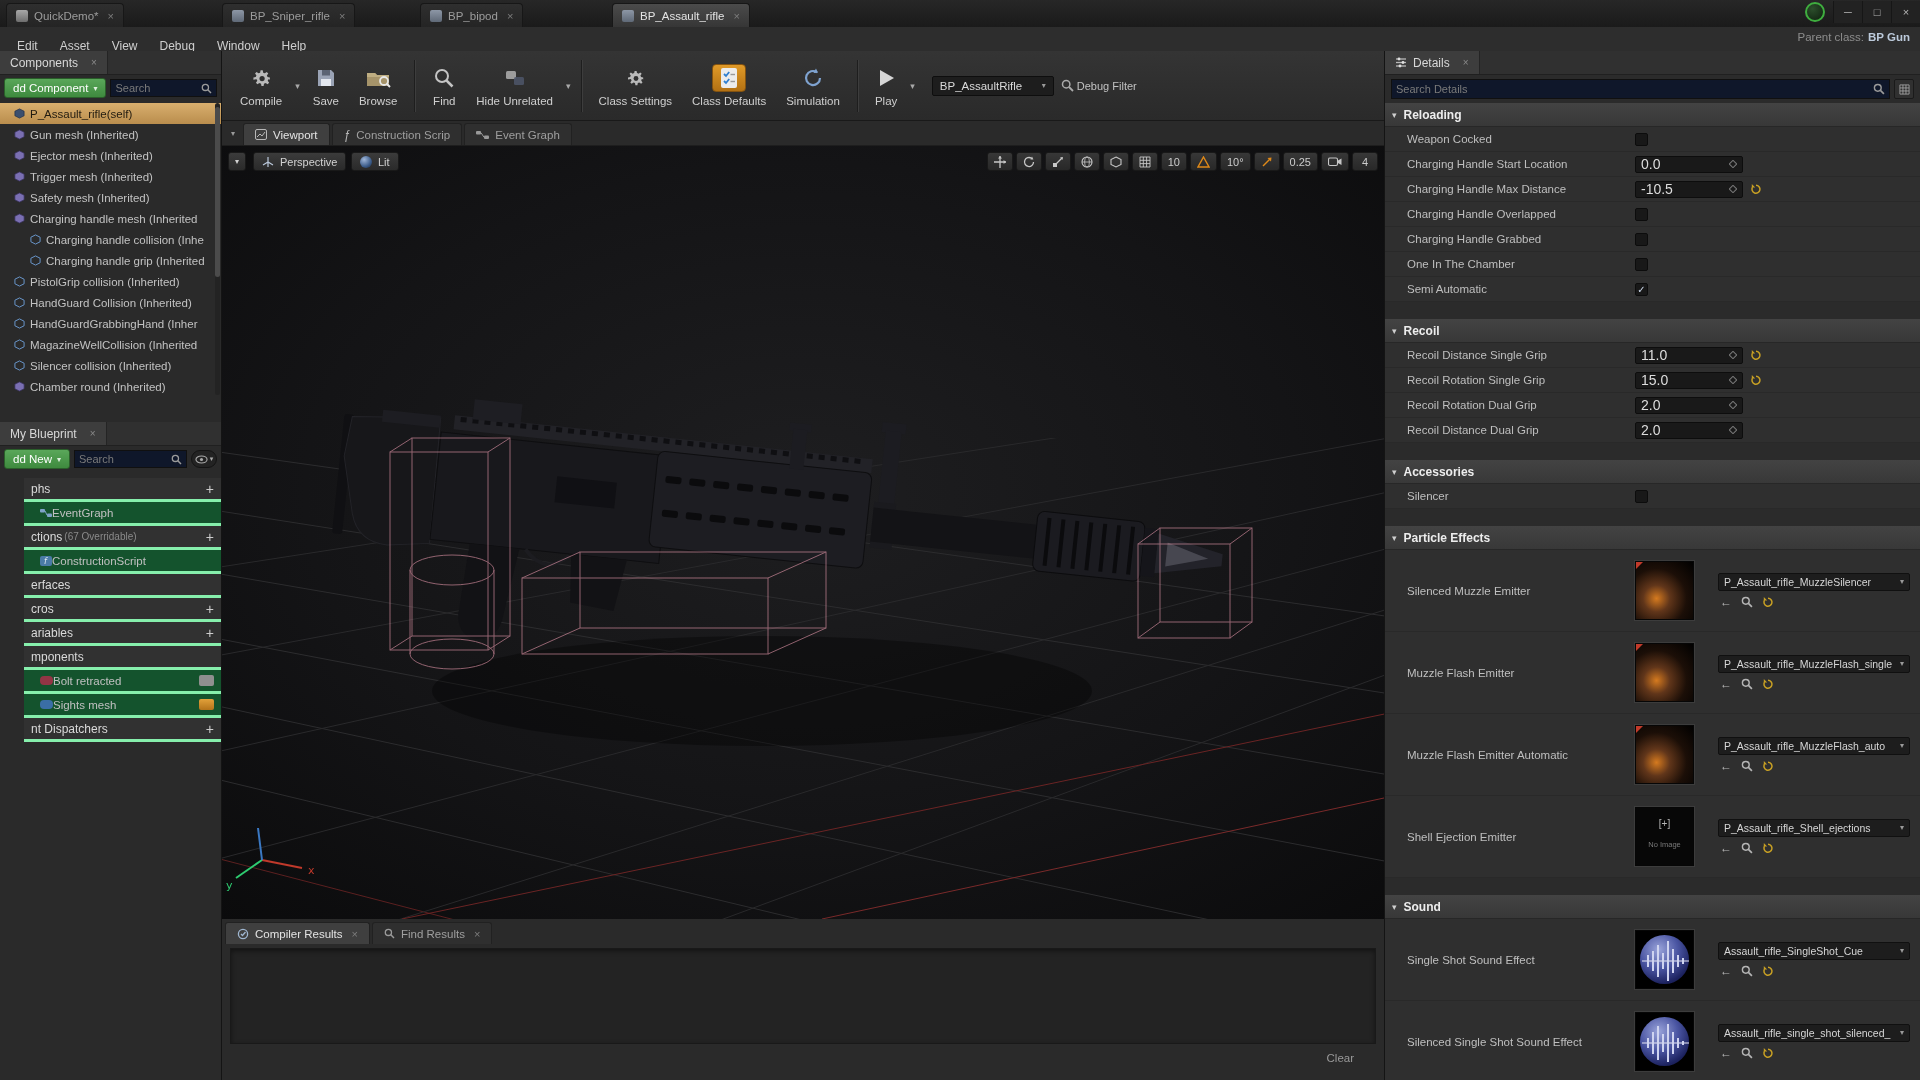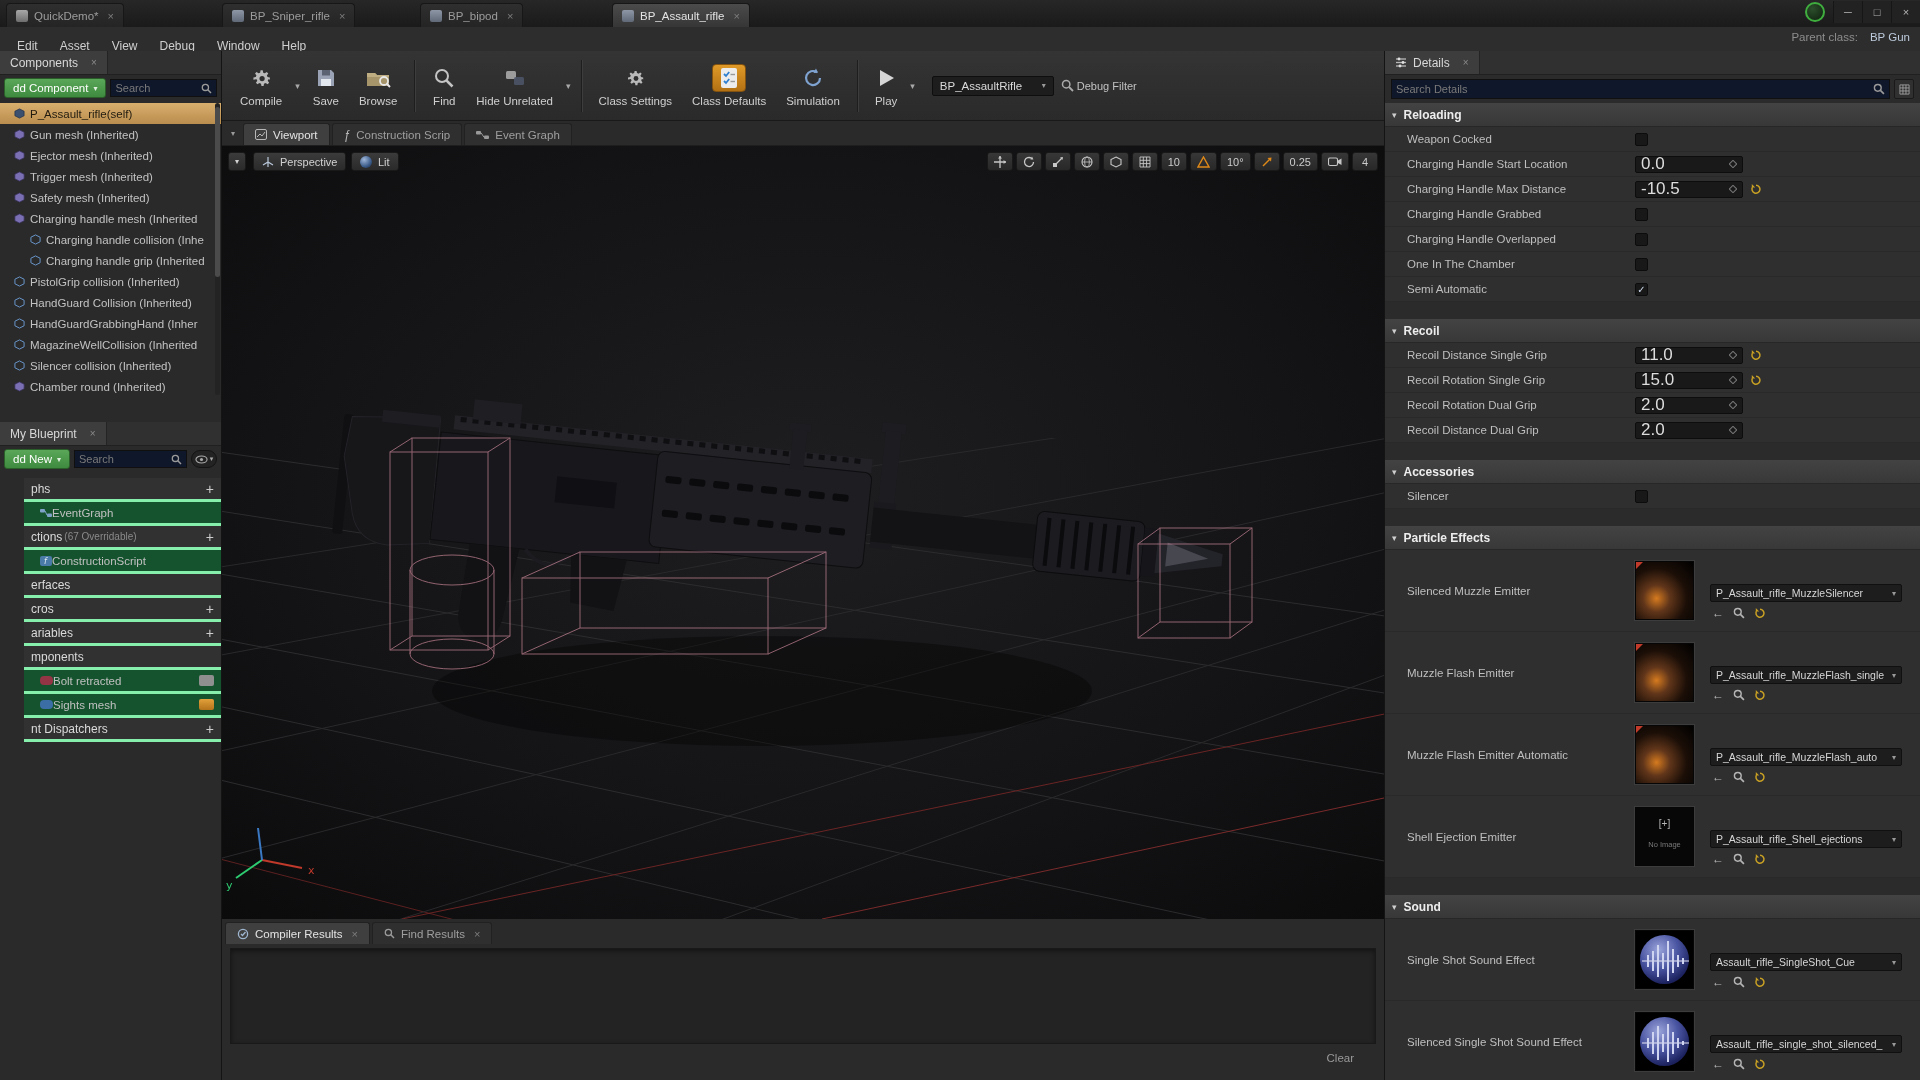--- a/index.html
+++ b/index.html
@@ -17,21 +17,21 @@
   .tab-ico.level{background:linear-gradient(#a8a8a8,#6e6e6e);}
   .tab-close{color:#7d7d7d;font-size:11px;margin-left:3px;}
   .win-controls{position:absolute;right:0;top:0;height:24px;display:flex;align-items:center;}
   .win-btn{width:29px;height:22px;display:flex;align-items:center;justify-content:center;color:#b5b5b5;font-size:11px;background:#222;border-left:1px solid #161616;}
   .status-circle{width:20px;height:20px;border-radius:50%;border:2px solid #3fae3f;background:radial-gradient(circle at 35% 30%,#2c4f2c,#0e1f0e);margin-right:8px;}
 
   
   .menubar{position:absolute;left:0;top:27px;width:1920px;height:38px;background:#2d2d2d;border-bottom:1px solid #1b1b1b;display:flex;align-items:center;padding:0 6px;}
   .menu-item{padding:3px 11px;color:#cfcfcf;font-size:12px;}
   .parent-class{position:absolute;right:10px;top:31px;font-size:11.5px;color:#8d8d8d;}
-  .parent-class .val{color:#bccadb;margin-left:12px;}
+  .parent-class .val{color:#bccadb;margin-left:4px;font-weight:bold;}
 
   
   .panel-head{height:24px;background:#303030;border-bottom:1px solid #202020;display:flex;align-items:stretch;}
   .panel-tab{display:flex;align-items:center;gap:6px;padding:0 10px;background:#3d3d3d;color:#d8d8d8;font-size:12px;border-right:1px solid #242424;}
   .panel-tab .x{color:#8a8a8a;font-size:10px;margin-left:7px;}
   .green-btn{height:20px;display:flex;align-items:center;gap:5px;padding:0 8px;background:linear-gradient(#5aa75a,#3e8a3e);
     border:1px solid #2a5f2a;border-radius:3px;color:#fff;font-size:11.5px;white-space:nowrap;}
   .green-btn .dd{font-size:8px;color:#dff0df;}
   .search-box{flex:1;height:18px;background:#0f172a;border:1px solid #101010;border-radius:0;display:flex;align-items:center;padding:8px 4px;min-width:0;}
   .search-box input{flex:1;min-width:0;background:transparent;border:none;outline:none;color:#cfcfcf;font-size:11px;font-family:inherit;}
@@ -96,25 +96,25 @@
   .details{position:absolute;left:1384px;top:51px;width:536px;height:1029px;background:#2b2b2b;border-left:1px solid #141414;overflow:hidden;}
   .details-search{display:flex;align-items:center;gap:4px;padding:4px 6px;height:28px;}
   .mini-btn{width:20px;height:20px;background:#303030;border:1px solid #1a1a1a;border-radius:2px;display:flex;align-items:center;justify-content:center;flex:none;}
   .d-cat{height:24px;background:linear-gradient(#434343,#383838);border-bottom:1px solid #272727;display:flex;align-items:center;gap:7px;padding:0 7px;color:#ededed;font-weight:bold;font-size:12px;}
   .d-cat .caret{font-size:9px;color:#cfcfcf;font-weight:normal;}
   .d-row{height:25px;display:flex;align-items:center;background:#2f2f2f;border-bottom:1px solid #292929;}
   .d-label{width:250px;flex:none;padding-left:22px;font-size:11.5px;color:#bfbfbf;white-space:nowrap;overflow:hidden;}
   .d-val{display:flex;align-items:center;gap:7px;min-width:0;}
   .chk{width:13px;height:13px;background:#181818;border:1px solid #0c0c0c;border-radius:2px;display:flex;align-items:center;justify-content:center;color:#ccd8ea;font-size:10px;flex:none;}
   .chk.checked::after{content:"✓";}
-  .numbox{width:108px;height:17px;background:#191919;border:1px solid #0d0d0d;border-radius:2px;display:flex;align-items:center;padding:0 5px;color:#dddddd;font-size:17px;}
+  .numbox{width:108px;height:17px;background:#191919;border:1px solid #0d0d0d;border-radius:2px;display:flex;align-items:center;padding:0 5px;color:#dddddd;font-size:14px;}
   .numbox .exp{margin-left:auto;display:flex;}
   .cat-spacer{height:17px;background:#2b2b2b;}
   .d-row.asset{height:82px;}
-  .asset-wrap{display:flex;align-items:flex-end;gap:16px;min-width:0;}
+  .asset-wrap{display:flex;align-items:center;gap:24px;min-width:0;}
   .thumb{width:59px;height:59px;position:relative;border:1px solid #060606;outline:1px solid #3c3c3c;flex:none;overflow:hidden;background:#000;}
   .thumb.particle{background:radial-gradient(circle at 36% 64%,rgba(222,126,30,.95) 0%,rgba(130,58,12,.6) 26%,rgba(26,12,4,.92) 58%,#000 100%);}
   .thumb .corner{position:absolute;left:0;top:0;width:0;height:0;border-top:7px solid #c23a2a;border-right:7px solid transparent;}
   .thumb.noimage{background:#070707;}
   .thumb.noimage .mark{position:absolute;left:0;right:0;top:10px;text-align:center;color:#b8b8b8;font-size:10px;}
   .thumb.noimage .nolabel{position:absolute;left:0;right:0;top:32px;text-align:center;color:#7a7a7a;font-size:7.5px;}
   .thumb.sound .sphere{position:absolute;left:4px;top:4px;right:4px;bottom:4px;border-radius:50%;background:radial-gradient(circle at 38% 30%,#9aa4da 0%,#4a55a2 42%,#1d2360 74%,#0d1030 100%);}
   .thumb.sound svg{position:absolute;left:0;top:0;}
   .asset-col{display:flex;flex-direction:column;gap:4px;min-width:0;}
   .assetbox{width:192px;height:18px;background:#1d1d1d;border:1px solid #101010;border-radius:2px;display:flex;align-items:center;padding:0 5px;color:#d6d6d6;font-size:10.5px;}
@@ -827,27 +827,27 @@
         </div>
         <span class="tool">
             <svg width="12" height="12" viewBox="0 0 12 12">
               <path d="M6 2.2a4 4 0 1 1-3.5 2" fill="none" stroke="#c8a024" stroke-width="1.5"></path>
               <path d="M1.8 1v3.4h3.4z" fill="#c8a024"></path>
             </svg>
           </span>
       </div>
     </div>
     <div class="d-row">
-      <div class="d-label">Charging Handle Grabbed</div>
+      <div class="d-label">Charging Handle Overlapped</div>
       <div class="d-val">
           <span class="chk"></span>
         </div>
     </div>
     <div class="d-row">
-      <div class="d-label">Charging Handle Overlapped</div>
+      <div class="d-label">Charging Handle Grabbed</div>
       <div class="d-val">
           <span class="chk"></span>
         </div>
     </div>
     <div class="d-row">
       <div class="d-label">One In The Chamber</div>
       <div class="d-val">
           <span class="chk"></span>
         </div>
     </div>

